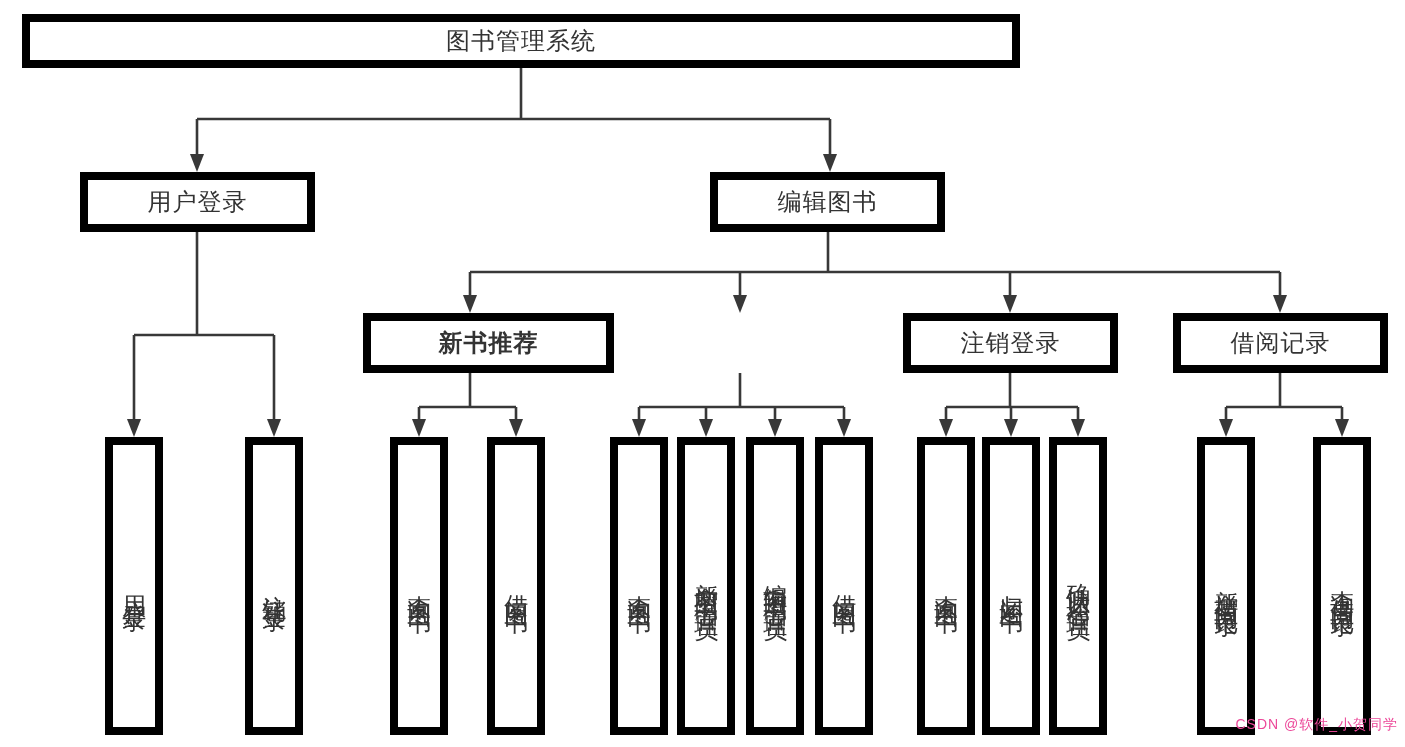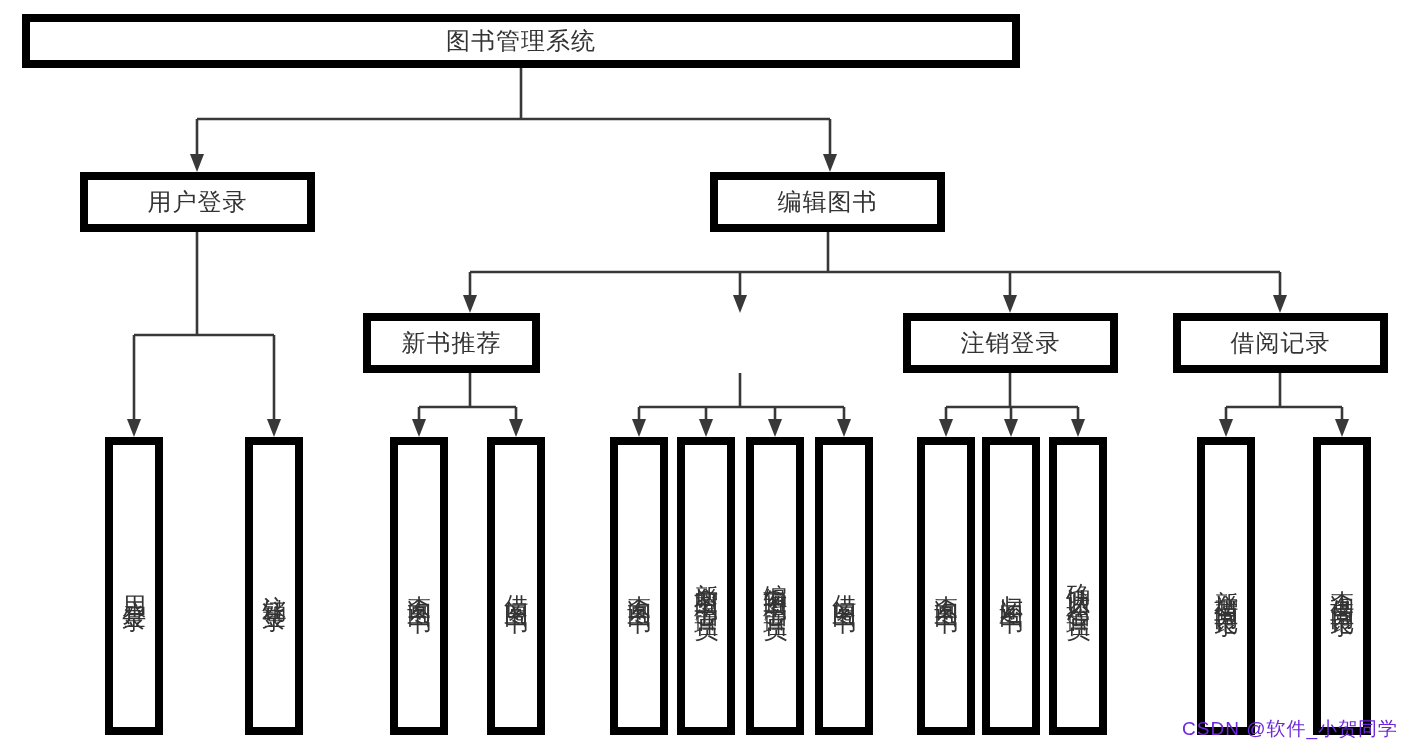--- a/index.html
+++ b/index.html
@@ -42,22 +42,22 @@
     writing-mode: vertical-rl;
     text-orientation: mixed;
     letter-spacing: 5px;
     font-size: 24px;
   }
   .watermark {
     position: absolute;
     right: 7px;
     top: 716px;
     z-index: 3;
-    font-size: 19px;
-    color: #6d28d9;
+    font-size: 14px;
+    color: #ec4899;
     letter-spacing: 1px;
     white-space: nowrap;
   }
 </style>
 </head>
 <body>
 
 <div class="canvas">
 
   <svg class="connectors" width="1405" height="747" viewBox="0 0 1405 747">
@@ -101,21 +101,21 @@
       <polygon points="1219,419 1233,419 1226,437"></polygon>
       <polygon points="1335,419 1349,419 1342,437"></polygon>
     </g>
   </svg>
 
   <div class="node h-node" style="left:22px; top:14px; width:998px; height:54px;">图书管理系统</div>
 
   <div class="node h-node" style="left:80px; top:172px; width:235px; height:60px;">用户登录</div>
   <div class="node h-node" style="left:710px; top:172px; width:235px; height:60px;">编辑图书</div>
 
-  <div class="node h-node" style="left:363px; top:313px; width:177px; height:60px;">新书推荐</div>
+  <div class="node h-node" style="left:363px; top:313px; width:251px; height:60px;font-weight:bold;">新书推荐</div>
   <div class="node h-node" style="left:903px; top:313px; width:215px; height:60px;">注销登录</div>
   <div class="node h-node" style="left:1173px; top:313px; width:215px; height:60px;">借阅记录</div>
 
   <div class="node v-node" style="left:105px; top:437px; width:58px; height:298px;">用户登录</div>
   <div class="node v-node" style="left:245px; top:437px; width:58px; height:298px;">注销登录</div>
 
   <div class="node v-node" style="left:390px; top:437px; width:58px; height:298px;">查询图书</div>
   <div class="node v-node" style="left:487px; top:437px; width:58px; height:298px;">借阅图书</div>
 
   <div class="node v-node" style="left:610px; top:437px; width:58px; height:298px;">查询图书</div>

